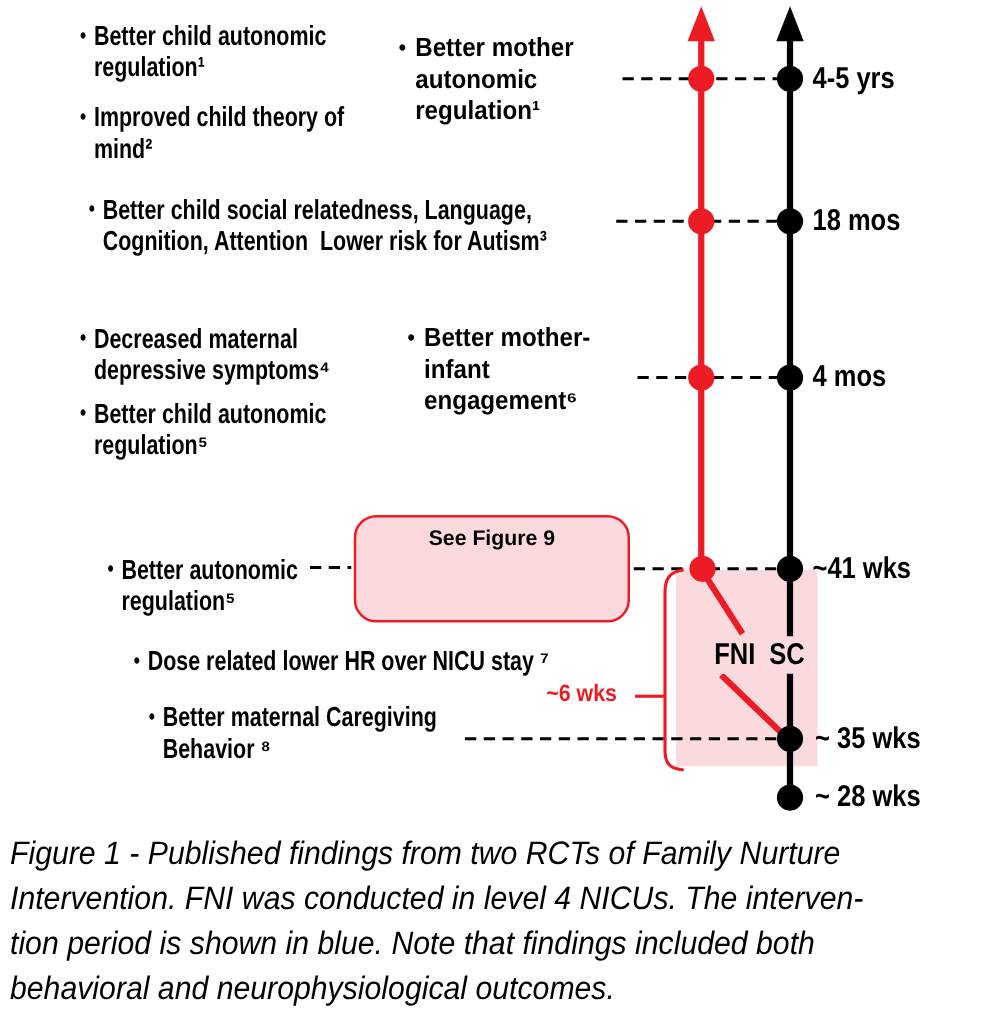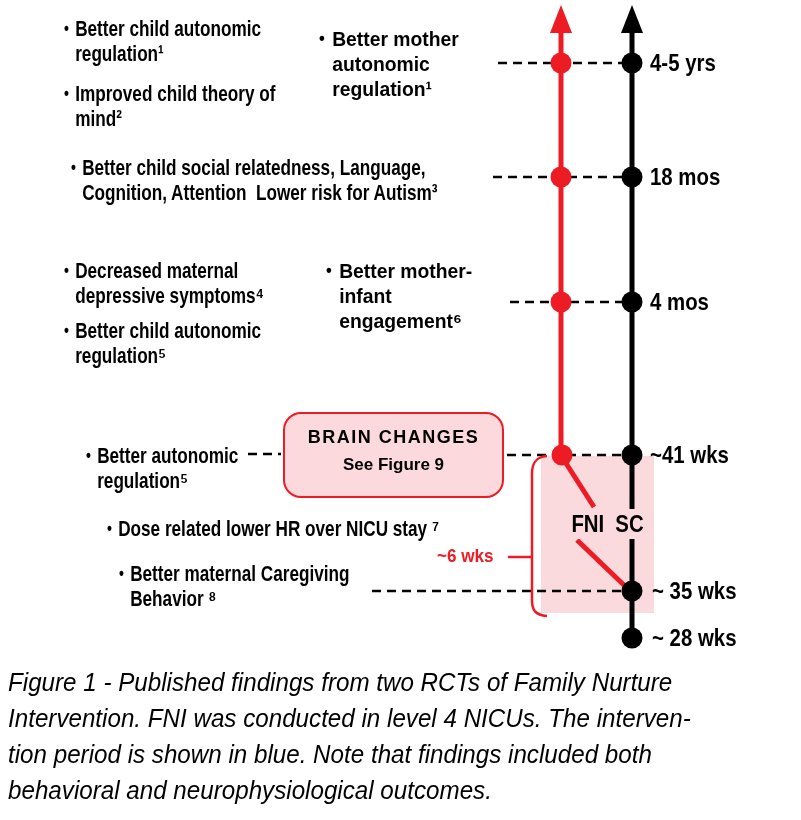--- a/index.html
+++ b/index.html
@@ -143,21 +143,20 @@
     </div>
 
     <div class="outcome calib" style="left:326px;top:258px">
       <span class="blt">•</span>
       <div>Better mother-
 infant
 engagement⁶</div>
     </div>
 
     <div class="brainbox">
-      <div class="t1">BRAIN CHANGES</div>
       <div class="t2">See Figure 9</div>
     </div>
 
     <div class="tlabel" style="left:650px;top:50px">4-5 yrs</div>
     <div class="tlabel" style="left:650px;top:164px">18 mos</div>
     <div class="tlabel" style="left:650px;top:289px">4 mos</div>
     <div class="tlabel" style="left:650px;top:442px">~41 wks</div>
     <div class="tlabel" style="left:652px;top:578px">~ 35 wks</div>
     <div class="tlabel" style="left:652px;top:625px">~ 28 wks</div>
 

